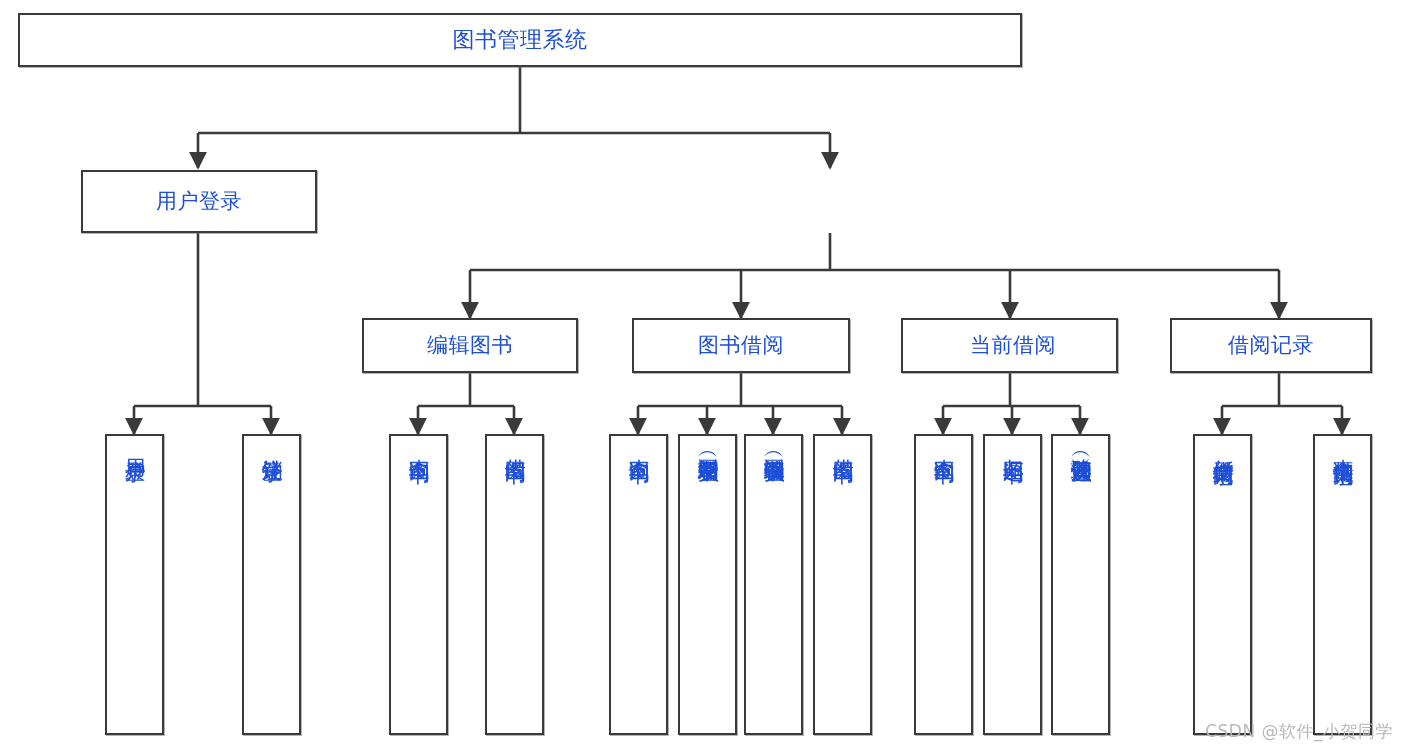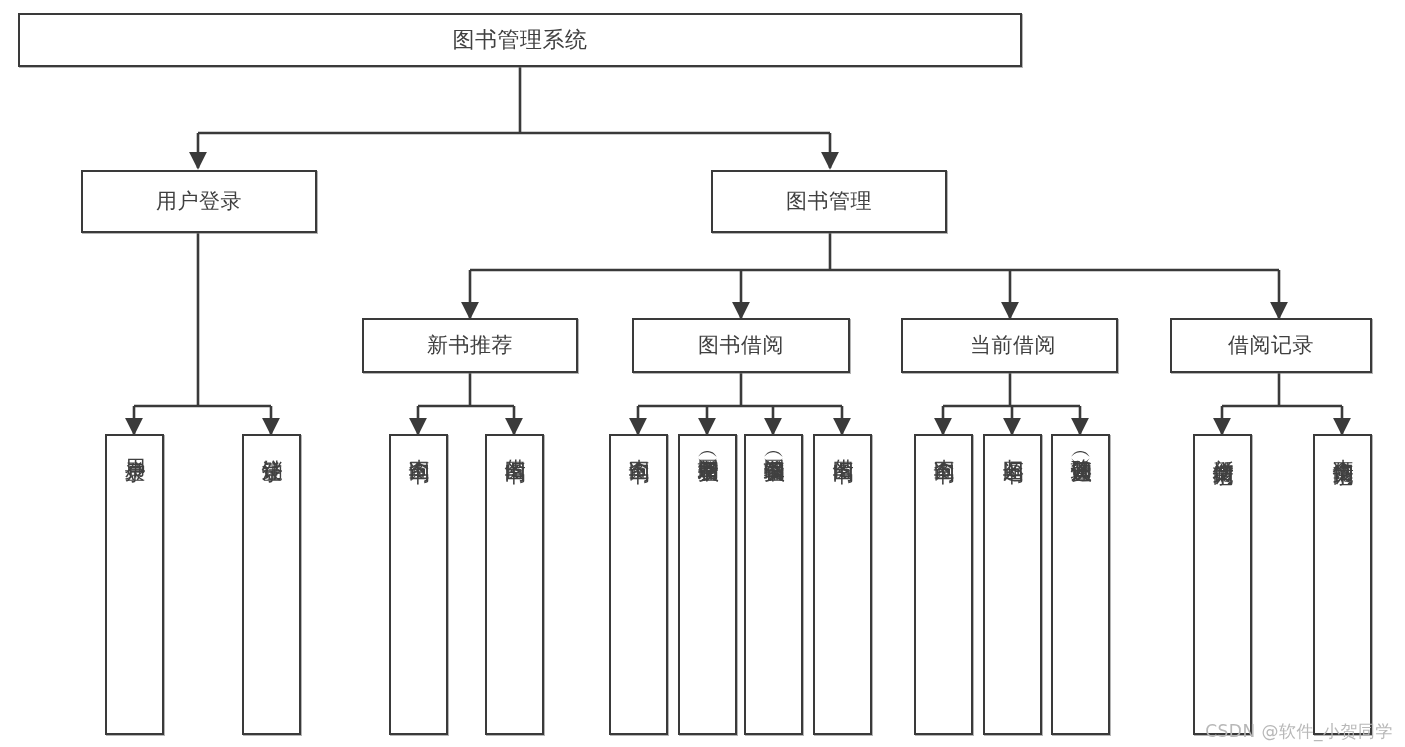--- a/index.html
+++ b/index.html
@@ -34,21 +34,21 @@
     display: flex;
     align-items: center;
     justify-content: center;
     color: #3a3a3a;
     box-shadow: 1px 1px 0 rgba(120,120,120,0.55);
   }
   .node .node-label {
     display: block;
     text-align: center;
     letter-spacing: 0.5px;
-    color: #404040;
+    color: #1d4ed8;
   }
   
   .node.horiz .node-label {
     writing-mode: horizontal-tb;
     font-size: 21px;
     line-height: 1.2;
   }
   .node.root .node-label {
     font-size: 22px;
   }
@@ -134,26 +134,23 @@
     </g>
   </svg>
 
   <div class="node horiz root" style="left:18px; top:13px; width:1004px; height:54px;">
     <span class="node-label">图书管理系统</span>
   </div>
 
   <div class="node horiz" style="left:81px; top:170px; width:236px; height:63px;">
     <span class="node-label">用户登录</span>
   </div>
-  <div class="node horiz" style="left:711px; top:170px; width:236px; height:63px;">
-    <span class="node-label">图书管理</span>
-  </div>
 
   <div class="node horiz" style="left:362px; top:318px; width:216px; height:55px;">
-    <span class="node-label">新书推荐</span>
+    <span class="node-label">编辑图书</span>
   </div>
   <div class="node horiz" style="left:632px; top:318px; width:218px; height:55px;">
     <span class="node-label">图书借阅</span>
   </div>
   <div class="node horiz" style="left:901px; top:318px; width:217px; height:55px;padding-left:7px;">
     <span class="node-label">当前借阅</span>
   </div>
   <div class="node horiz" style="left:1170px; top:318px; width:202px; height:55px;">
     <span class="node-label">借阅记录</span>
   </div>

